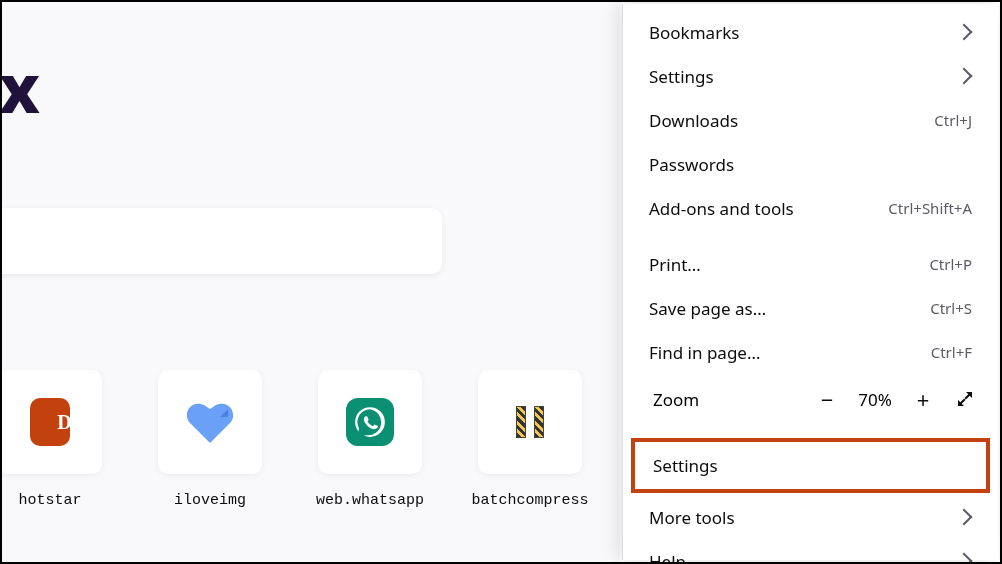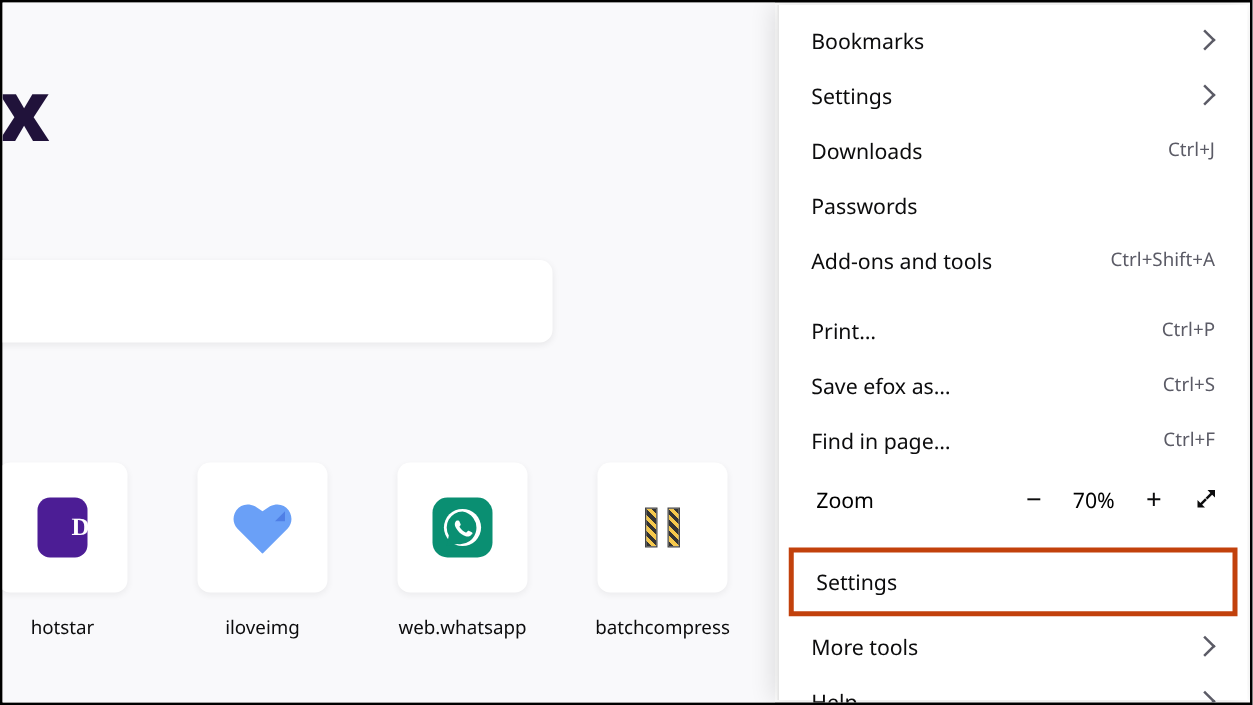--- a/index.html
+++ b/index.html
@@ -3,36 +3,36 @@
   <meta charset="utf-8">
   <style>
     * { margin: 0; padding: 0; box-sizing: border-box; }
     body { font-family: system-ui, -apple-system, "Segoe UI", sans-serif; background: #fff; width: 1002px; height: 564px; overflow: hidden; position: relative; border: 2px solid #000; }
     .main-area { position: absolute; left: 0; top: 0; right: 380px; bottom: 0; background: #f9f9fb; padding: 0; overflow: hidden; }
     .brand-text { font-size: 68px; font-weight: 800; color: #20123a; position: absolute; left: -110px; top: 38px; letter-spacing: -1px; }
     .search-bar { position: absolute; left: -280px; top: 206px; width: 720px; height: 66px; background: #fff; border-radius: 10px; box-shadow: 0 2px 6px rgba(0,0,0,0.07); }
     .shortcuts { position: absolute; left: -4px; top: 368px; display: flex; gap: 56px; }
     .shortcut { display: flex; flex-direction: column; align-items: center; gap: 18px; width: 104px; }
     .shortcut-icon { width: 104px; height: 104px; background: #fff; border-radius: 10px; box-shadow: 0 2px 6px rgba(0,0,0,0.06); display: flex; align-items: center; justify-content: center; font-size: 38px; }
-    .shortcut-label { font-size: 15px; color: #0c0c0d; text-align: center; }
+    .shortcut-label { font-size: 15px; color: #0c0c0d; text-align: center; font-family: Liberation Mono, monospace; }
     .menu-panel { position: absolute; right: 2px; top: 2px; bottom: 2px; width: 376px; background: #fff; border-left: 1px solid #ddd; box-shadow: -4px 0 18px rgba(0,0,0,0.12); display: flex; flex-direction: column; padding-top: 6px; }
     .menu-item { display: flex; align-items: center; justify-content: space-between; padding: 12px 26px; font-size: 17px; color: #0c0c0d; cursor: pointer; min-height: 44px; }
     .menu-right { display: flex; align-items: center; gap: 10px; }
     .shortcut-hint { font-size: 15px; color: #5b5b66; }
     .chevron { width: 12px; height: 12px; border-right: 2px solid #5b5b66; border-bottom: 2px solid #5b5b66; transform: rotate(-45deg); margin-right: 2px; }
     .divider { height: 1px; background: #e0e0e0; margin: 6px 0; }
     .zoom-row { display: flex; align-items: center; justify-content: space-between; padding: 10px 18px 10px 30px; font-size: 17px; }
     .zoom-ctrls { display: flex; align-items: center; gap: 8px; }
     .zoom-btn { width: 30px; height: 30px; border-radius: 6px; display: flex; align-items: center; justify-content: center; font-size: 22px; color: #0c0c0d; cursor: pointer; }
     .zoom-val { font-size: 17px; min-width: 50px; text-align: center; }
     .fullscreen-btn { width: 30px; height: 30px; border-radius: 6px; display: flex; align-items: center; justify-content: center; cursor: pointer; margin-left: 4px; }
     .fullscreen-ico { font-size: 18px; transform: rotate(0deg); }
     .settings-highlight { border: 4px solid #c2410c; margin: 2px 8px; padding: 12px 18px; font-size: 17px; color: #0c0c0d; cursor: pointer; }
     
-    .ico-hotstar { width: 32px; height: 48px; background: #4c1d95; border-radius: 10px; color: #fff; display: flex; align-items: center; justify-content: center; font-weight: 700; font-size: 20px; font-family: Georgia, serif; padding-left: 40px; }
+    .ico-hotstar { width: 32px; height: 48px; background: #c2410c; border-radius: 10px; color: #fff; display: flex; align-items: center; justify-content: center; font-weight: 700; font-size: 20px; font-family: Georgia, serif; padding-left: 40px; }
     .ico-wa { width: 48px; height: 48px; background: #0a8f72; border-radius: 12px; display:flex; align-items:center; justify-content:center; }
     .ico-wa svg { width: 34px; height: 34px; }
     .ico-heart { color: #6aa0f7; }
     .ico-batch { display:flex; gap:8px; }
     .ico-batch span { width:10px; height:32px; background: repeating-linear-gradient(45deg,#333 0 3px,#f5c84c 3px 6px); border:1px solid #444; }
   </style>
 </head>
 <body>
 
 <div class="main-area">
@@ -109,21 +109,21 @@
 
   <div class="divider"></div>
 
   <div class="menu-item">
     <span>Print…</span>
     <div class="menu-right">
         <span class="shortcut-hint">Ctrl+P</span>
       </div>
   </div>
   <div class="menu-item">
-    <span>Save efox as…</span>
+    <span>Save page as…</span>
     <div class="menu-right">
         <span class="shortcut-hint">Ctrl+S</span>
       </div>
   </div>
   <div class="menu-item">
     <span>Find in page…</span>
     <div class="menu-right">
         <span class="shortcut-hint">Ctrl+F</span>
       </div>
   </div>

